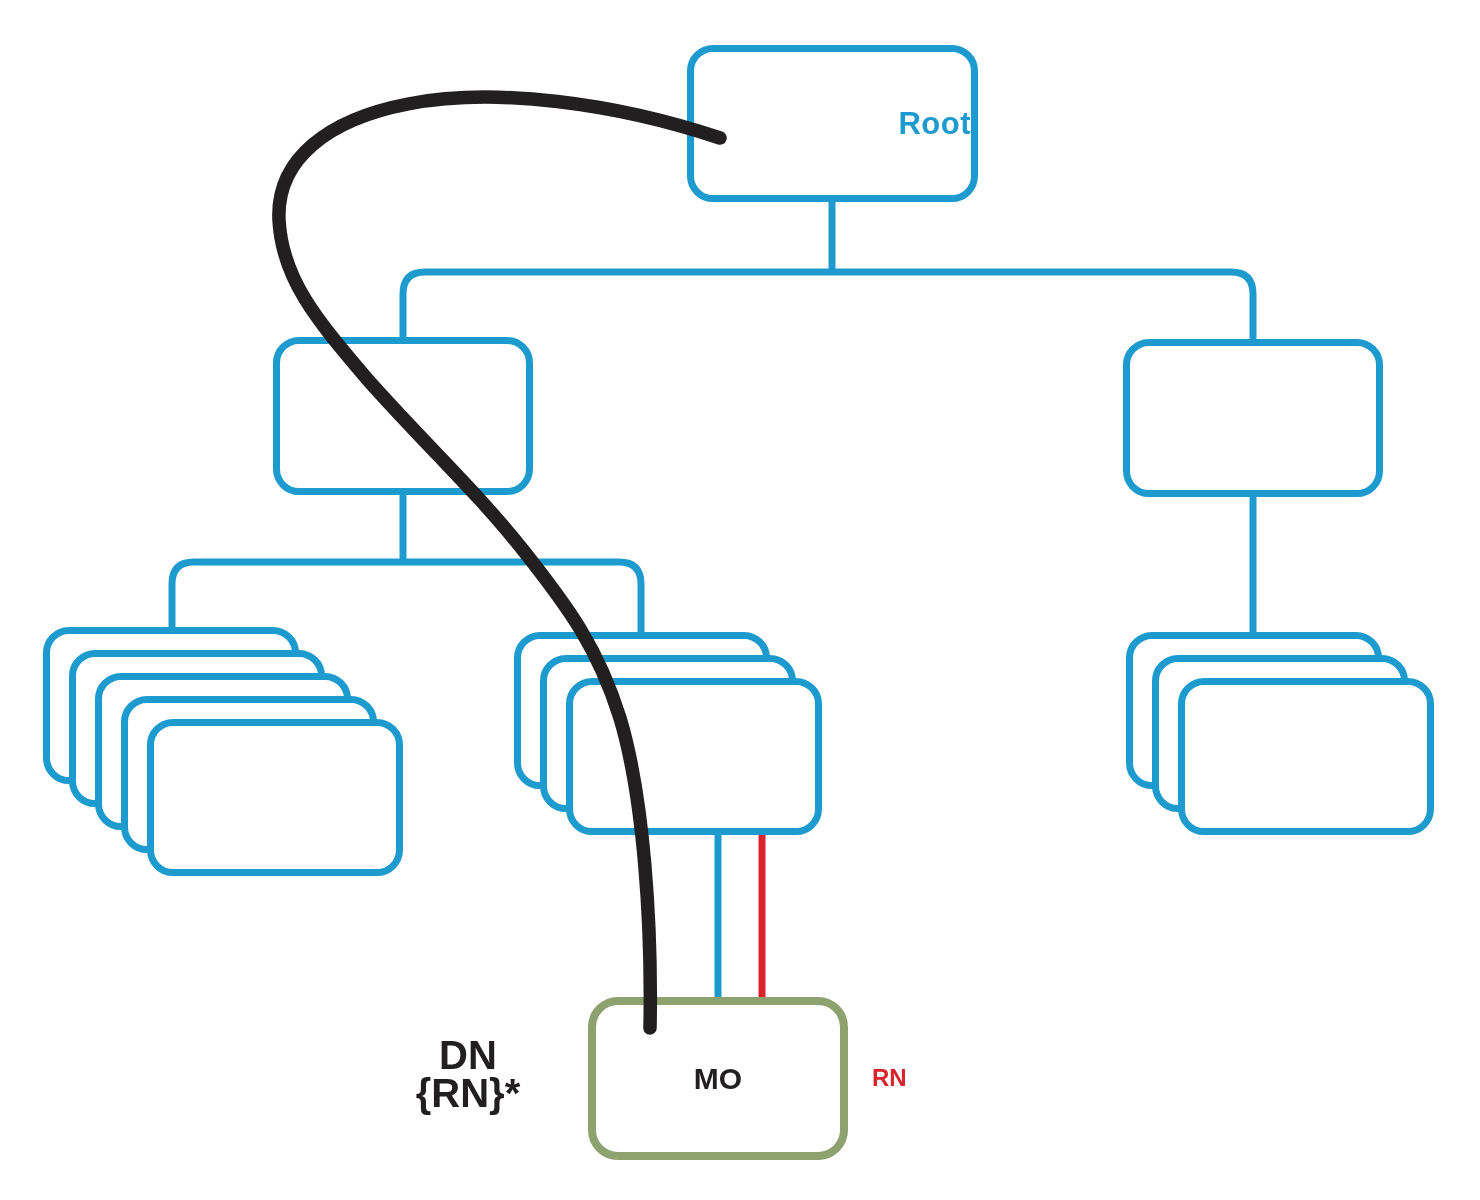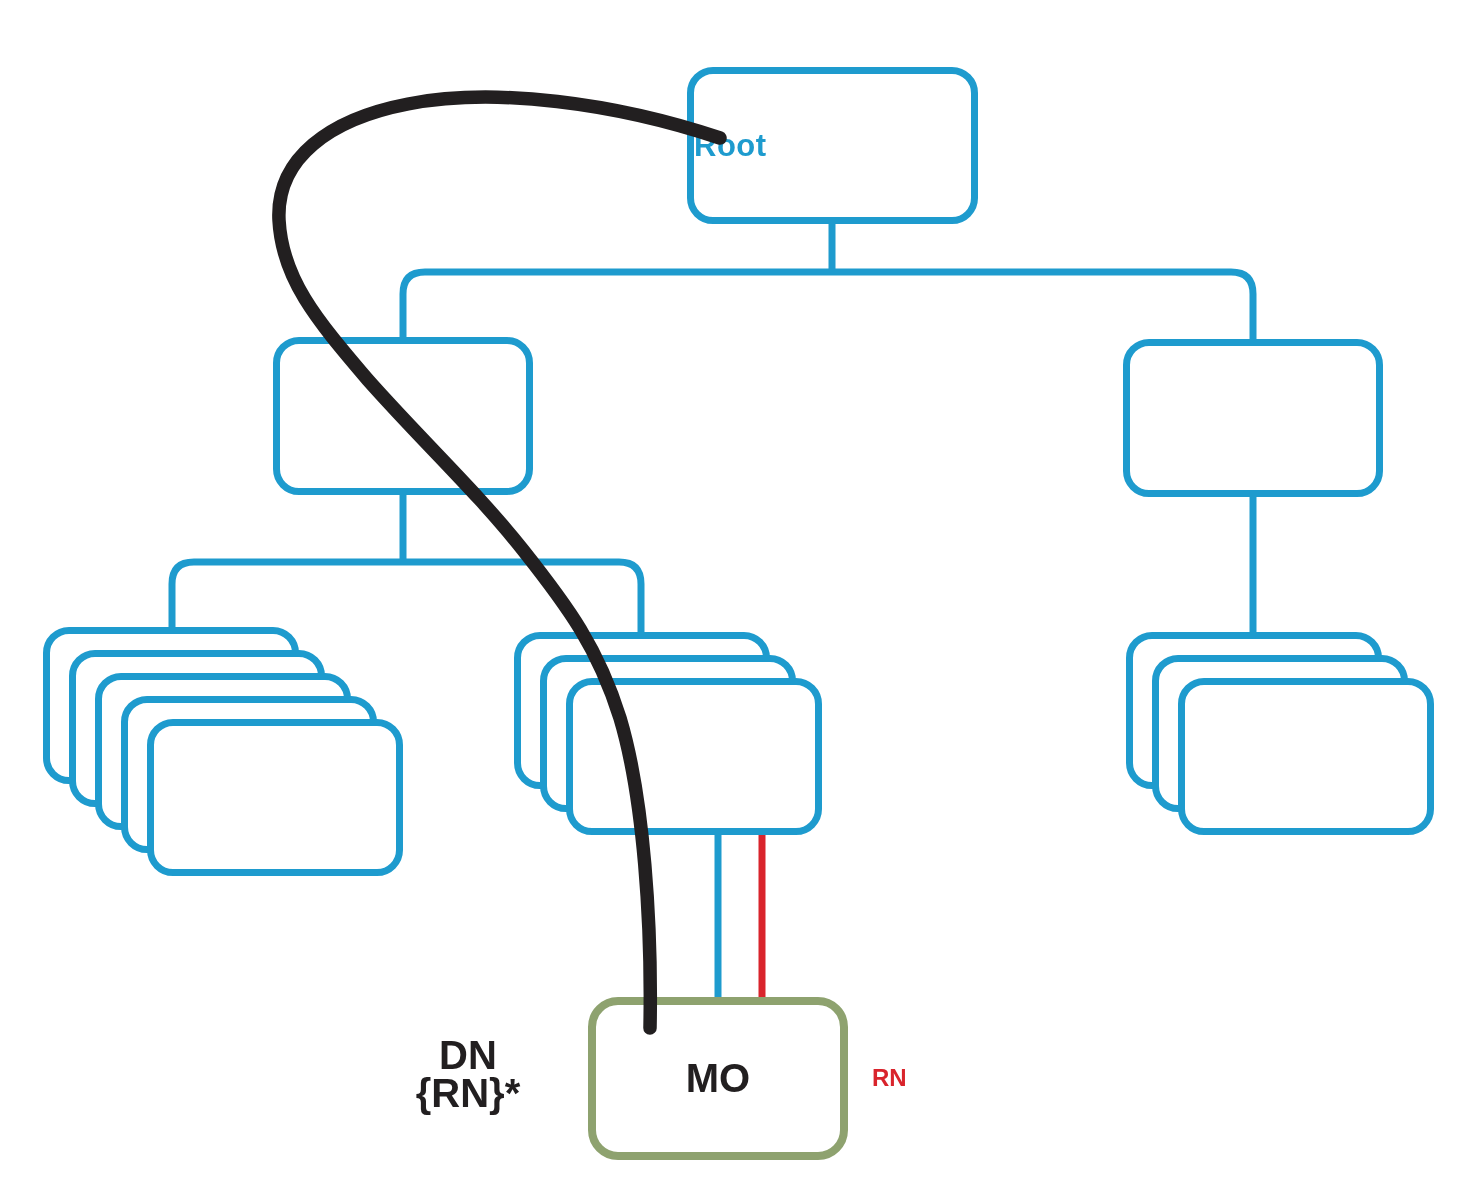--- a/index.html
+++ b/index.html
@@ -22,21 +22,21 @@
   .box {
     position: absolute;
     background: #ffffff;
     border: 7px solid var(--c-node-outline, #1e9bce);
     border-radius: 26px;
     box-sizing: border-box;
     z-index: 2;
   }
   .root-box {
     left: 687px; top: 45px; width: 291px; height: 157px;
-    display: flex; align-items: center; justify-content: flex-start; margin-top: 22px;
+    display: flex; align-items: center; justify-content: flex-end;
   }
   .root-text {
     color: var(--c-node-outline, #1e9bce);
     font-size: 31px; font-weight: bold; letter-spacing: 0.5px;
   }
   .l1-left  { left: 273px; top: 337px; width: 260px; height: 158px; }
   .l1-right { left: 1123px; top: 339px; width: 260px; height: 158px; }
 
   .stack { position: absolute; z-index: 2; }
   .left-stack   { left: 43px;  top: 627px; width: 362px; height: 250px; }
@@ -46,21 +46,21 @@
 
   .mo-box {
     left: 588px; top: 997px; width: 260px; height: 163px;
     border: 8px solid var(--c-mo-outline, #8ea26f);
     border-radius: 30px;
     display: flex; align-items: center; justify-content: center;
     z-index: 2;
   }
   .mo-text {
     color: var(--c-label-text, #221f20);
-    font-size: 40px; font-weight: bold;
+    font-size: 30px; font-weight: bold;
   }
 
   .dn-label {
     position: absolute; z-index: 3;
     left: 370px; top: 1036px; width: 196px;
     text-align: center;
     color: var(--c-label-text, #221f20);
     font-size: 40px; font-weight: bold; line-height: 38px;
   }
   .rn-label {

